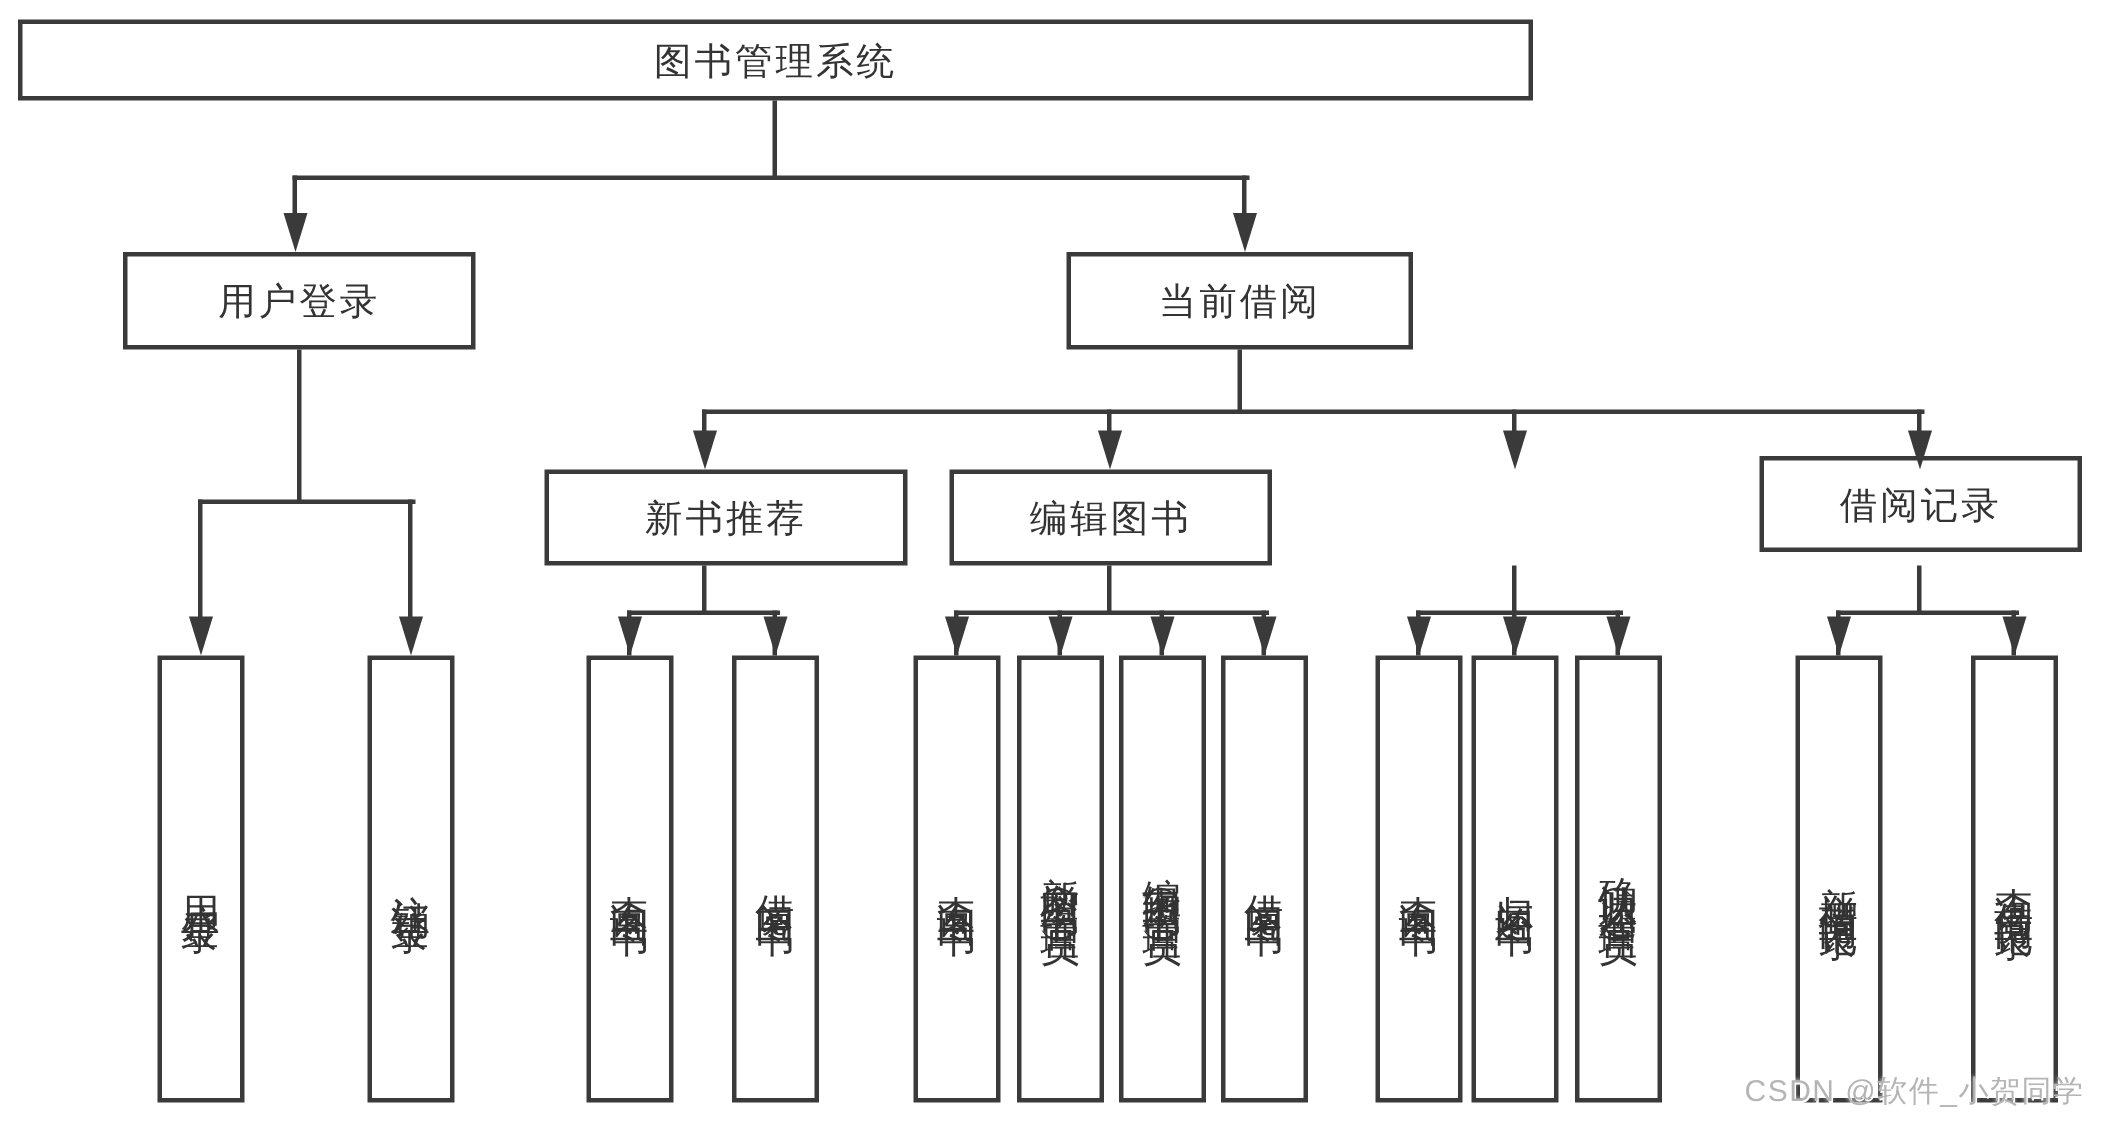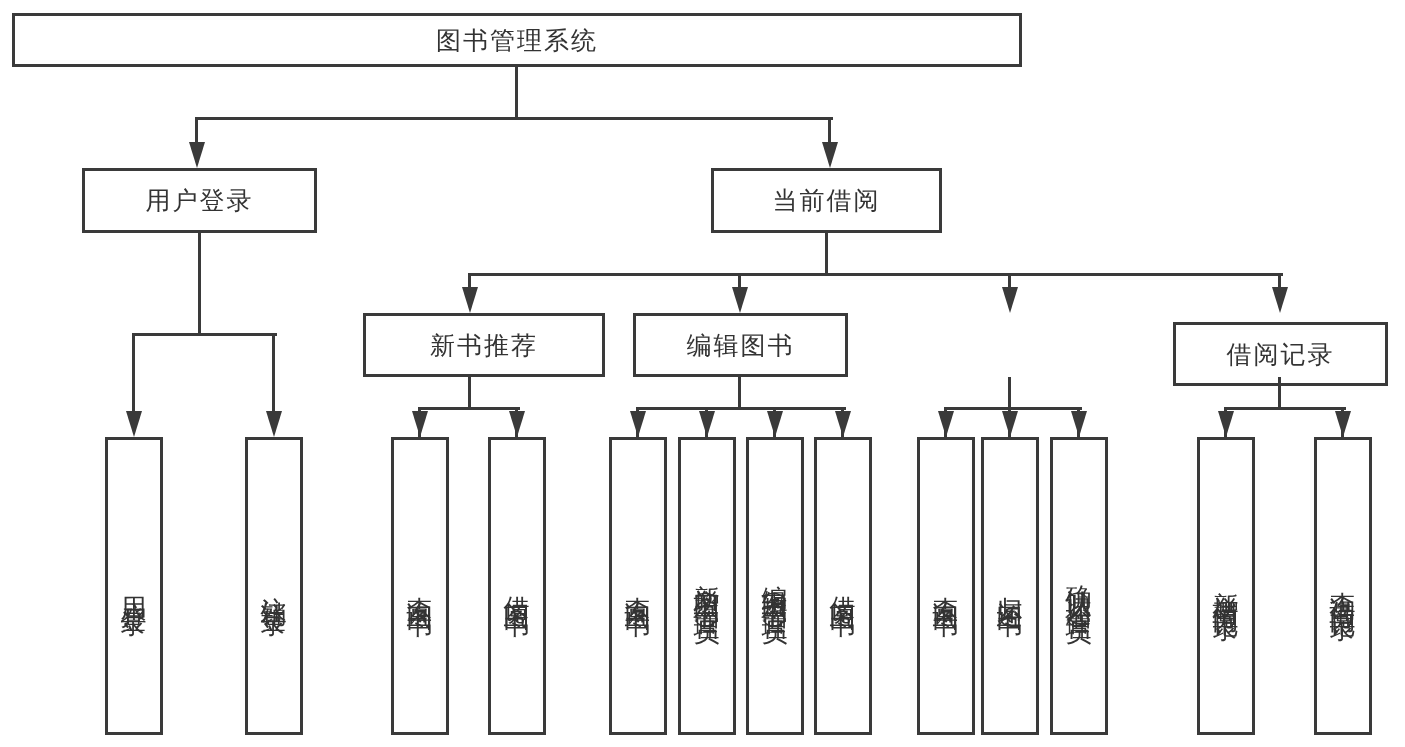--- a/index.html
+++ b/index.html
@@ -72,21 +72,21 @@
 
   <div class="box" style="left:363px; top:313px; width:242px; height:64px;">
     <span class="h-label">新书推荐</span>
   </div>
 
   <div class="box" style="left:633px; top:313px; width:215px; height:64px;">
     <span class="h-label">编辑图书</span>
   </div>
 
 
-  <div class="box" style="left:1173px; top:322px; width:215px; height:64px;">
+  <div class="box" style="left:1173px; top:304px; width:215px; height:64px;">
     <span class="h-label">借阅记录</span>
   </div>
 
   <div class="box" style="left:105px; top:437px; width:58px; height:298px;">
     <span class="v-label">用户登录</span>
   </div>
 
   <div class="box" style="left:245px; top:437px; width:58px; height:298px;">
     <span class="v-label">注销登录</span>
   </div>
@@ -187,14 +187,15 @@
   <div class="vline" style="left:1077px; top:407px; width:3px; height:30px;"></div>
   <div class="arrow" style="left:1071px; top:411px;"></div>
 
   <div class="vline" style="left:1278px; top:377px; width:3px; height:32px;"></div>
   <div class="hline" style="left:1224px; top:407px; width:122px; height:3px;"></div>
   <div class="vline" style="left:1224px; top:407px; width:3px; height:30px;"></div>
   <div class="arrow" style="left:1218px; top:411px;"></div>
   <div class="vline" style="left:1341px; top:407px; width:3px; height:30px;"></div>
   <div class="arrow" style="left:1335px; top:411px;"></div>
 
+  <div class="watermark">CSDN @软件_小贺同学</div>
 
 </div>
 
 </body></html>

